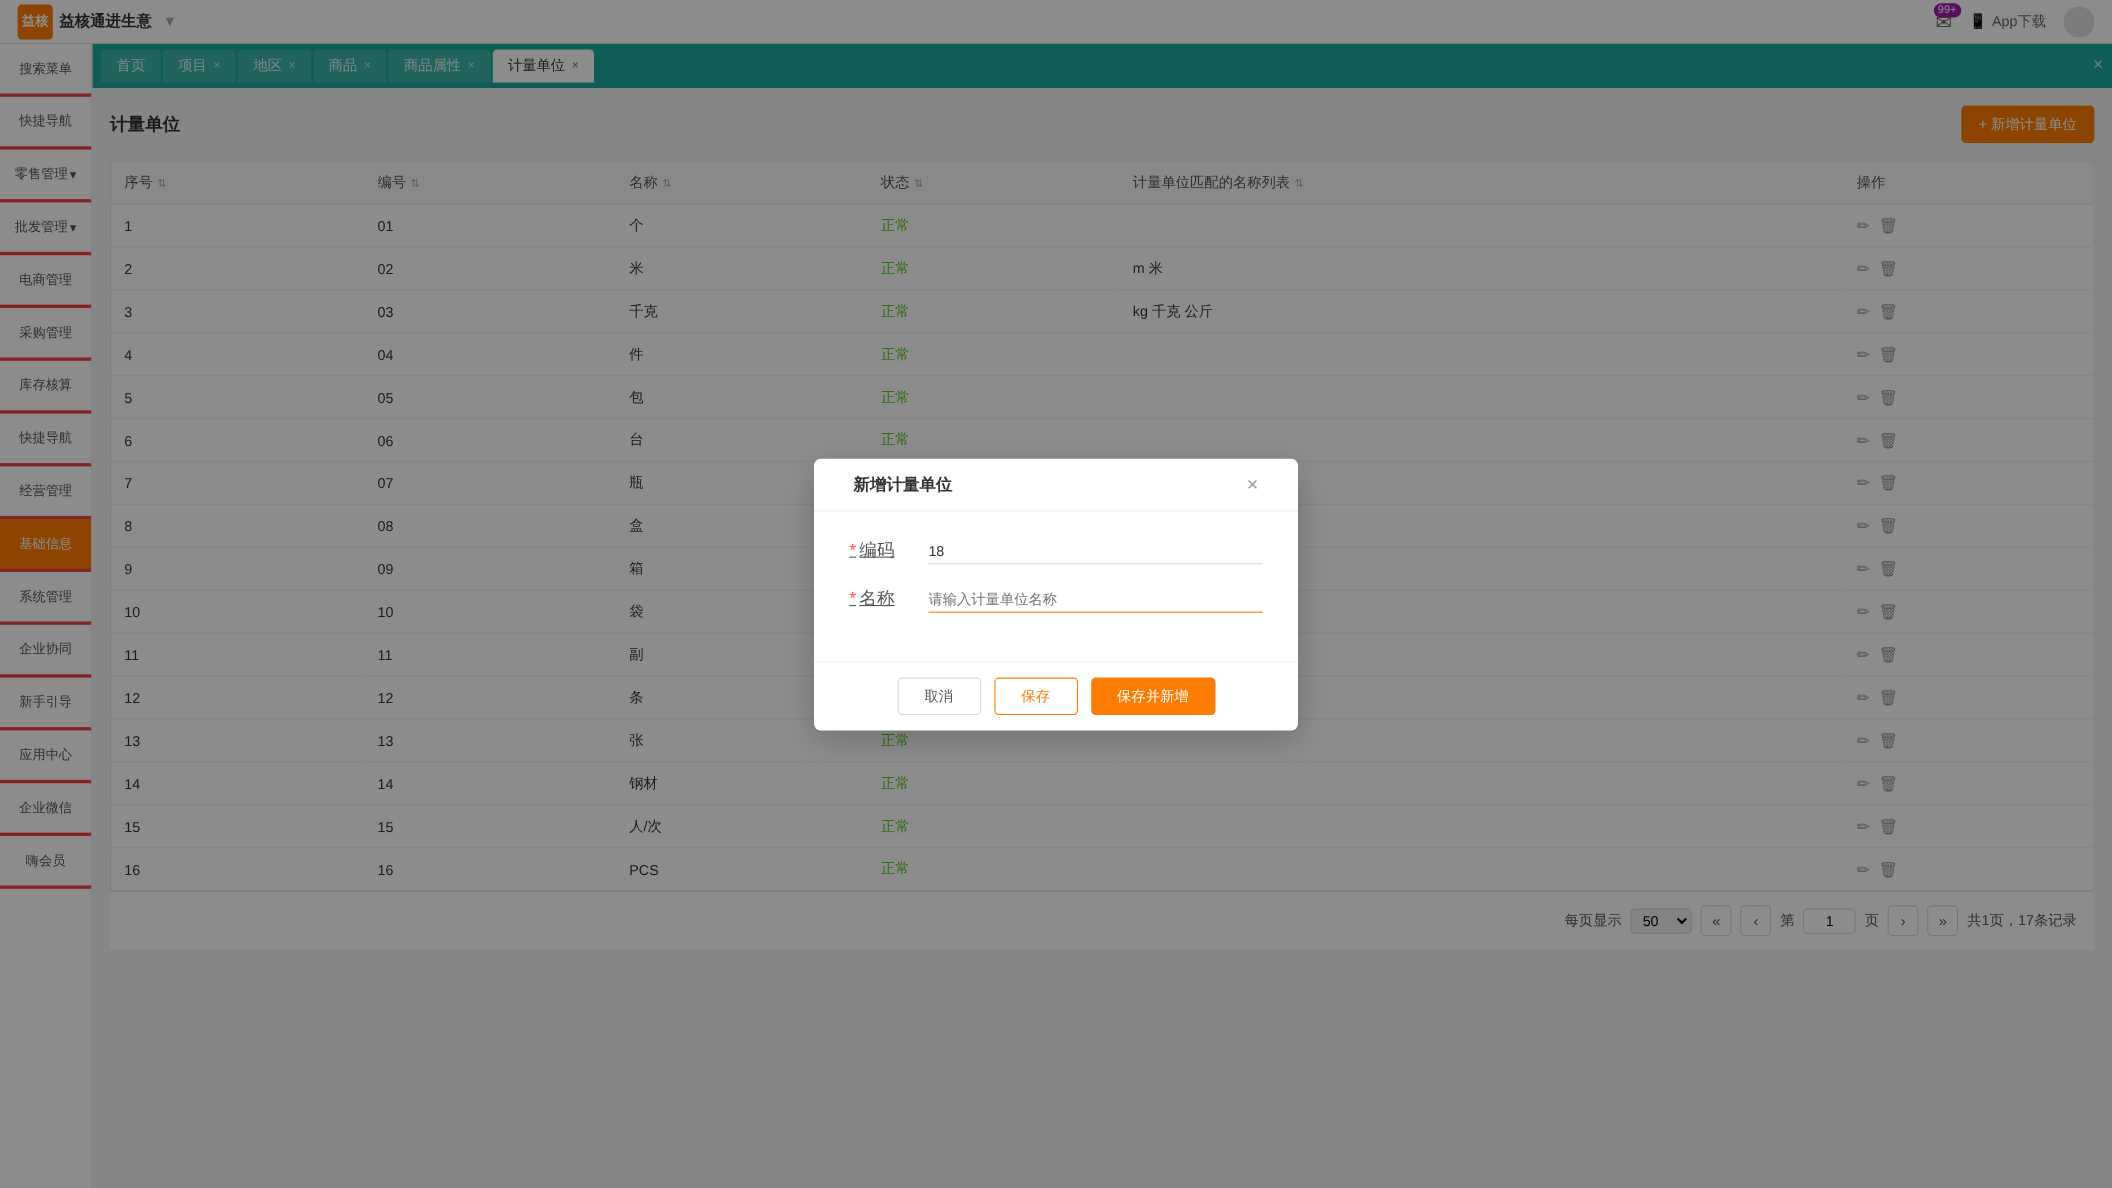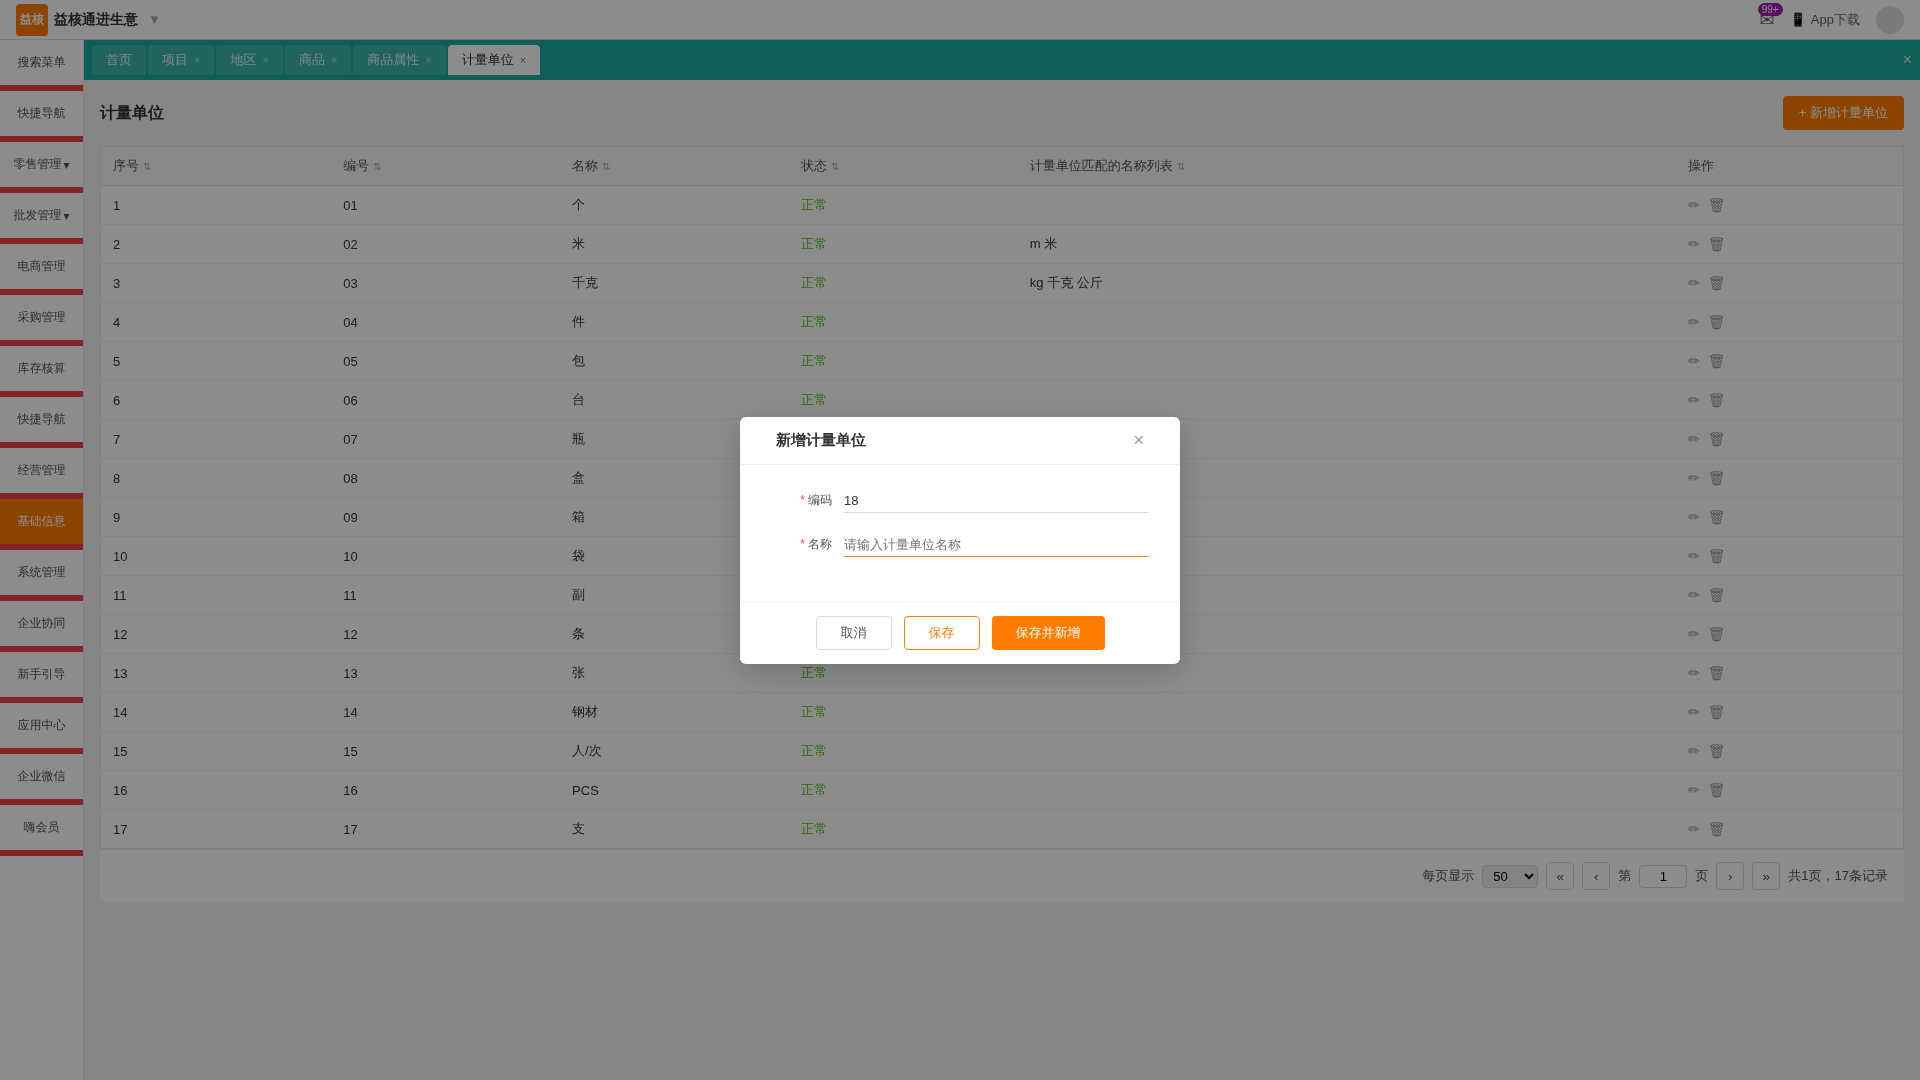--- a/index.html
+++ b/index.html
@@ -15,21 +15,21 @@
     .top-bar-icon { position: relative; cursor: pointer; color: #666; font-size: 18px; }
     .badge { position: absolute; top: -6px; right: -8px; background: #a21caf; color: #fff; border-radius: 8px; font-size: 10px; padding: 1px 4px; }
     .app-download { color: #666; font-size: 13px; cursor: pointer; display: flex; align-items: center; gap: 4px; }
     .user-avatar { width: 28px; height: 28px; background: #e0e0e0; border-radius: 50%; }
 
     
     .main-container { display: flex; flex: 1; overflow: hidden; }
 
     
     .sidebar { width: 84px; background: #fff; border-right: 1px solid #e8e8e8; display: flex; flex-direction: column; overflow-y: auto; flex-shrink: 0; }
-    .sidebar-item { padding: 14px 8px; text-align: center; cursor: pointer; color: #555; font-size: 12px; border-bottom: 6px solid #ef4444; transition: background 0.2s; }
+    .sidebar-item { padding: 14px 8px; text-align: center; cursor: pointer; color: #555; font-size: 12px; border-bottom: 3px solid #ef4444; transition: background 0.2s; }
     .sidebar-item.active { background: #ff7c00; color: #fff; }
     .sidebar-item.has-arrow { display: flex; align-items: center; justify-content: center; gap: 2px; }
 
     
     .content-area { flex: 1; display: flex; flex-direction: column; overflow: hidden; }
 
     
     .tab-bar { height: 40px; background: #1aaa9e; display: flex; align-items: center; padding: 0 8px; gap: 2px; flex-shrink: 0; }
     .tab { display: flex; align-items: center; gap: 6px; padding: 6px 14px; border-radius: 4px 4px 0 0; cursor: pointer; font-size: 13px; color: rgba(255,255,255,0.85); background: rgba(255,255,255,0.15); }
     .tab.active { background: #fff; color: #333; }
@@ -61,21 +61,21 @@
     
     .overlay { position: fixed; top: 0; left: 0; right: 0; bottom: 0; background: rgba(0,0,0,0.45); z-index: 100; display: flex; align-items: center; justify-content: center; }
 
     
     .modal { background: #fff; border-radius: 6px; width: 440px; box-shadow: 0 8px 32px rgba(0,0,0,0.2); z-index: 101; }
     .modal-header { padding: 14px 36px; border-bottom: 1px solid #f0f0f0; display: flex; justify-content: space-between; align-items: center; }
     .modal-title { font-size: 15px; font-weight: 600; color: #333; }
     .modal-close { cursor: pointer; color: #999; font-size: 18px; line-height: 1; }
     .modal-body { padding: 24px 32px; }
     .form-row { display: flex; align-items: center; margin-bottom: 20px; }
-    .form-label { width: 60px; text-align: right; margin-right: 12px; font-size: 12px; color: #555; flex-shrink: 0; }
+    .form-label { width: 60px; margin-right: 12px; font-size: 16px; color: #555; flex-shrink: 0; text-decoration: underline; }
     .form-label .required { color: #ff4d4f; margin-right: 3px; }
     .form-input { flex: 1; border: none; border-bottom: 1px solid #d9d9d9; padding: 4px 0; font-size: 13px; outline: none; color: #333; }
     .form-input.name-input { border-bottom-color: #ff7c00; }
     .modal-footer { padding: 14px 20px; border-top: 1px solid #f0f0f0; display: flex; justify-content: center; gap: 12px; }
     .btn-cancel { padding: 7px 24px; border: 1px solid #d9d9d9; background: #fff; border-radius: 4px; cursor: pointer; font-size: 13px; color: #555; }
     .btn-save { padding: 7px 24px; border: 1px solid #ff7c00; background: #fff; border-radius: 4px; cursor: pointer; font-size: 13px; color: #ff7c00; font-family: Liberation Mono, monospace; }
     .btn-save-new { padding: 7px 24px; border: none; background: #ff7c00; border-radius: 4px; cursor: pointer; font-size: 13px; color: #fff; }
   </style>
 </head>
 <body>
@@ -371,33 +371,20 @@
       <td>PCS</td>
       <td><span class="status-normal">正常</span></td>
       <td></td>
       <td>
         <div class="action-icons">
           <span class="action-icon" title="编辑">✏</span>
           <span class="action-icon" title="删除">🗑</span>
         </div>
       </td>
     </tr>
-            <tr>
-      <td>17</td>
-      <td>17</td>
-      <td>支</td>
-      <td><span class="status-normal">正常</span></td>
-      <td></td>
-      <td>
-        <div class="action-icons">
-          <span class="action-icon" title="编辑">✏</span>
-          <span class="action-icon" title="删除">🗑</span>
-        </div>
-      </td>
-    </tr>
           </tbody>
       </table>
 
       <div class="pagination">
         <span>每页显示</span>
         <select class="pagination-select">
           <option>50</option>
           <option>10</option>
           <option>20</option>
           <option>100</option>

